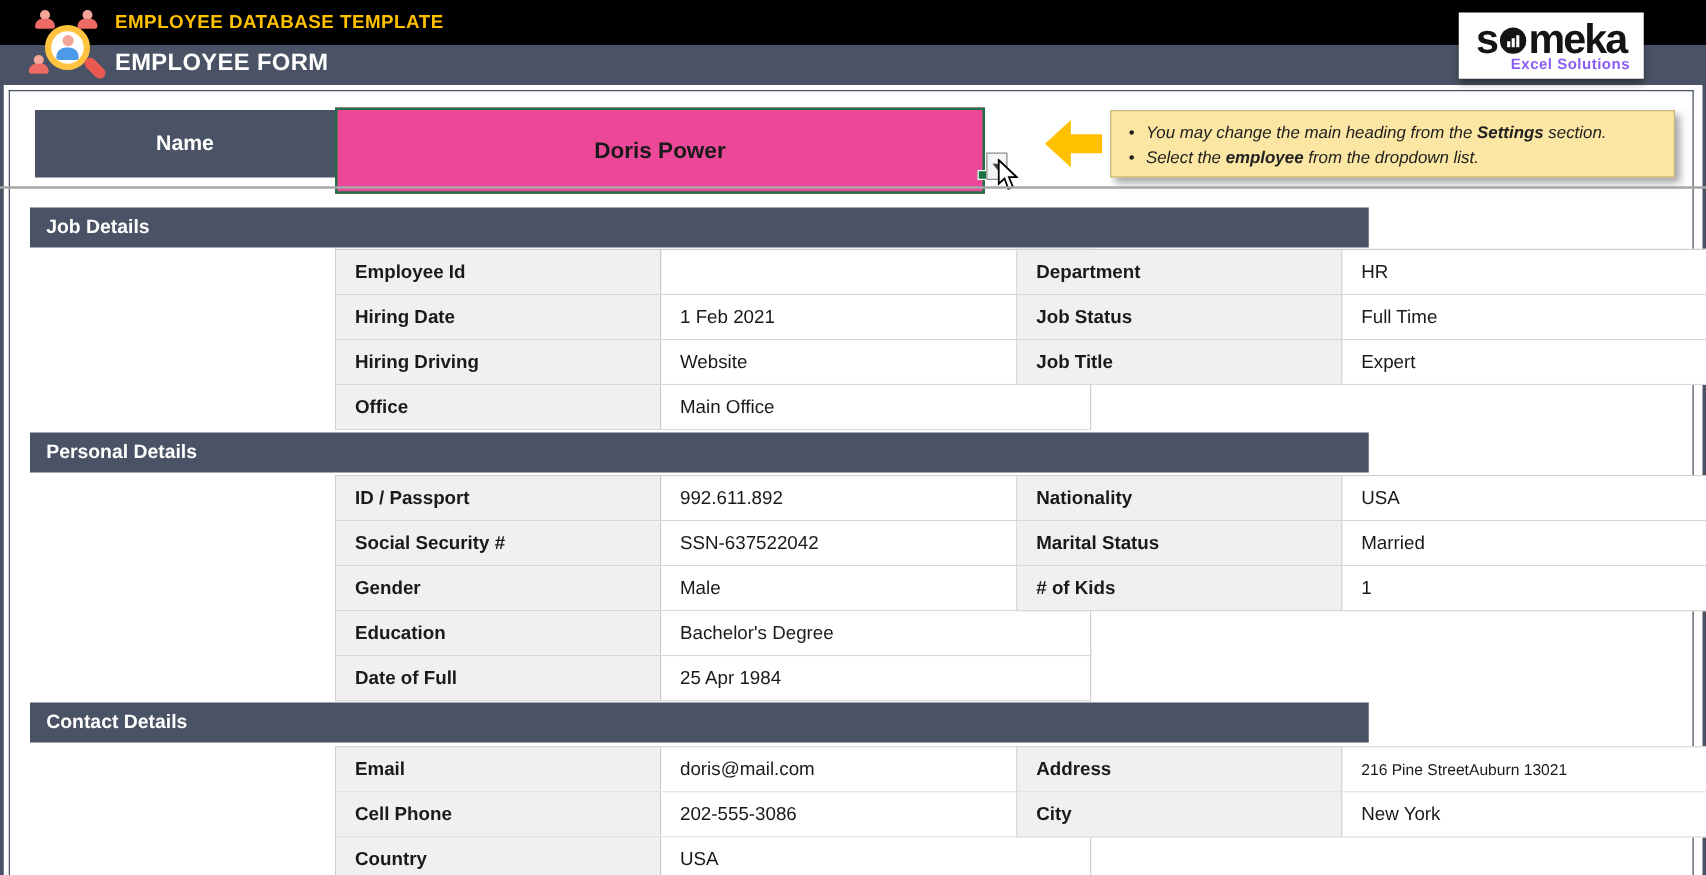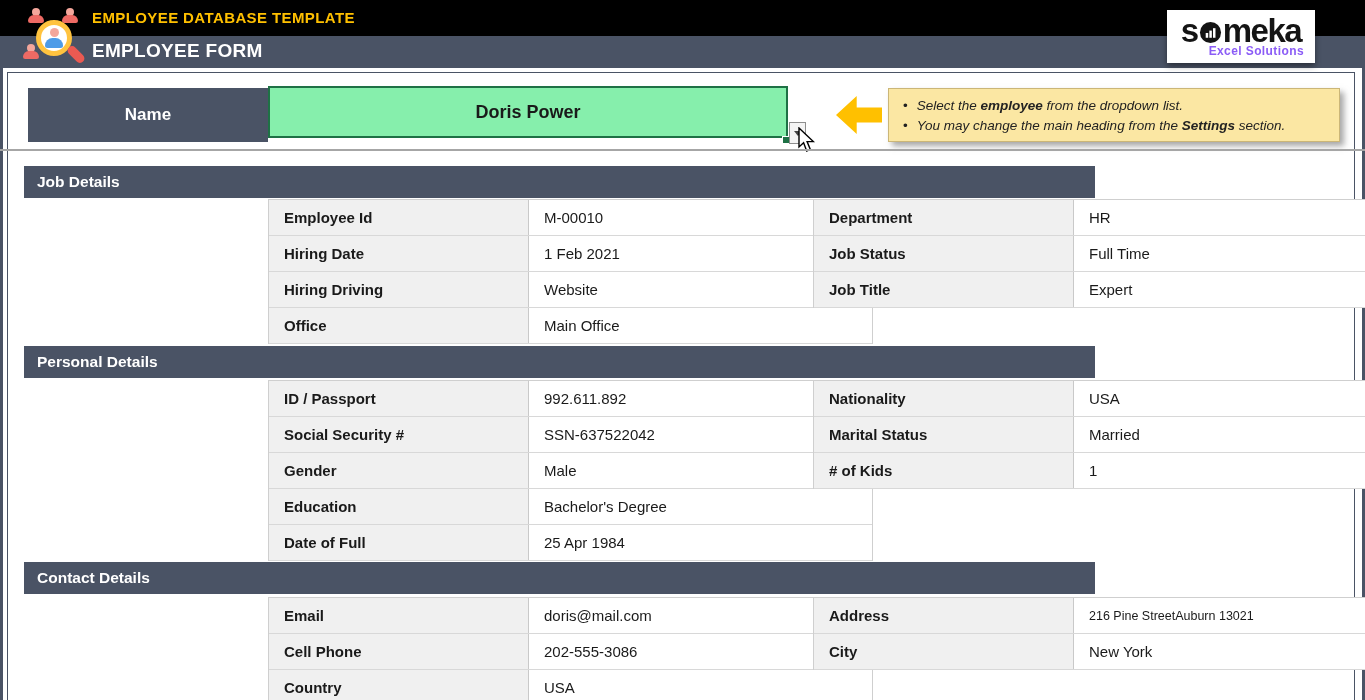--- a/index.html
+++ b/index.html
@@ -44,21 +44,21 @@
 
   
   .edge-l { left:0;    top:68px; width:3px; height:632px; background: var(--slate, #4A5365); }
   .edge-r { left:1362px; top:68px; width:3px; height:632px; background: var(--slate, #4A5365); }
   .frame  { left:7px; top:72px; width:1348px; height:628px; border:1px solid var(--slate, #4A5365); border-bottom:none; }
   .divider { left:0; top:149px; width:1365px; height:2px; background:#A6A6A6; }
 
   
   .name-label { left:28px; top:88px; width:240px; height:54px; background: var(--slate, #4A5365);
                 color:#fff; font-weight:bold; font-size:17px; display:flex; align-items:center; justify-content:center; }
-  .name-cell  { left:268px; top:86px; width:520px; height:52px; background:#86efac;
+  .name-cell  { left:268px; top:86px; width:520px; height:69px; background:#ec4899;
                 border:2px solid var(--selection-green, #1E7145);
                 display:flex; align-items:center; justify-content:center;
                 font-weight:bold; font-size:18px; color:#1a1a1a; cursor:pointer; }
   .fill-handle { left:782px; top:136px; width:8px; height:8px; background: var(--selection-green, #1E7145); border:1px solid #fff; }
   .dd-btn { left:789px; top:122px; width:17px; height:22px; background:#F4F4F4; border:1px solid #8E8E8E;
             display:flex; align-items:center; justify-content:center; cursor:pointer; }
   .dd-tri { width:0; height:0; border-left:4px solid transparent; border-right:4px solid transparent; border-top:5px solid #444; }
   .cursor { left:796px; top:127px; width:22px; height:27px; }
 
   
@@ -144,35 +144,34 @@
       <span class="dd-tri"></span>
     </div>
   <svg class="abs cursor" viewBox="0 0 22 27">
     <path d="M3 1 L3 20 L7.6 15.8 L10.7 24 L14.3 22.4 L11.1 14.6 L17.3 14.6 Z" fill="#ffffff" stroke="#000" stroke-width="1.4"></path>
   </svg>
 
   <div class="abs note-arrow"></div>
   <div class="abs note">
     <div class="bullet">
       <span class="bdot"></span>
-      <span><span>Select the </span><b>employee</b><span> from the dropdown list.</span></span>
+      <span><span>You may change the main heading from the </span><b>Settings</b><span> section.</span></span>
     </div>
     <div class="bullet">
       <span class="bdot"></span>
-      <span><span>You may change the main heading from the </span><b>Settings</b><span> section.</span></span>
+      <span><span>Select the </span><b>employee</b><span> from the dropdown list.</span></span>
     </div>
   </div>
 
   <div class="abs divider"></div>
 
   <div class="abs section-bar bar-job">Job Details</div>
   <div class="tbl t-left t-job-l">
       <div class="trow">
         <div class="tcell tlabel">Employee Id</div>
-        <div class="tcell tvalue">M-00010</div>
       </div>
       <div class="trow">
         <div class="tcell tlabel">Hiring Date</div>
         <div class="tcell tvalue">1 Feb 2021</div>
       </div>
       <div class="trow">
         <div class="tcell tlabel">Hiring Driving</div>
         <div class="tcell tvalue">Website</div>
       </div>
       <div class="trow">

